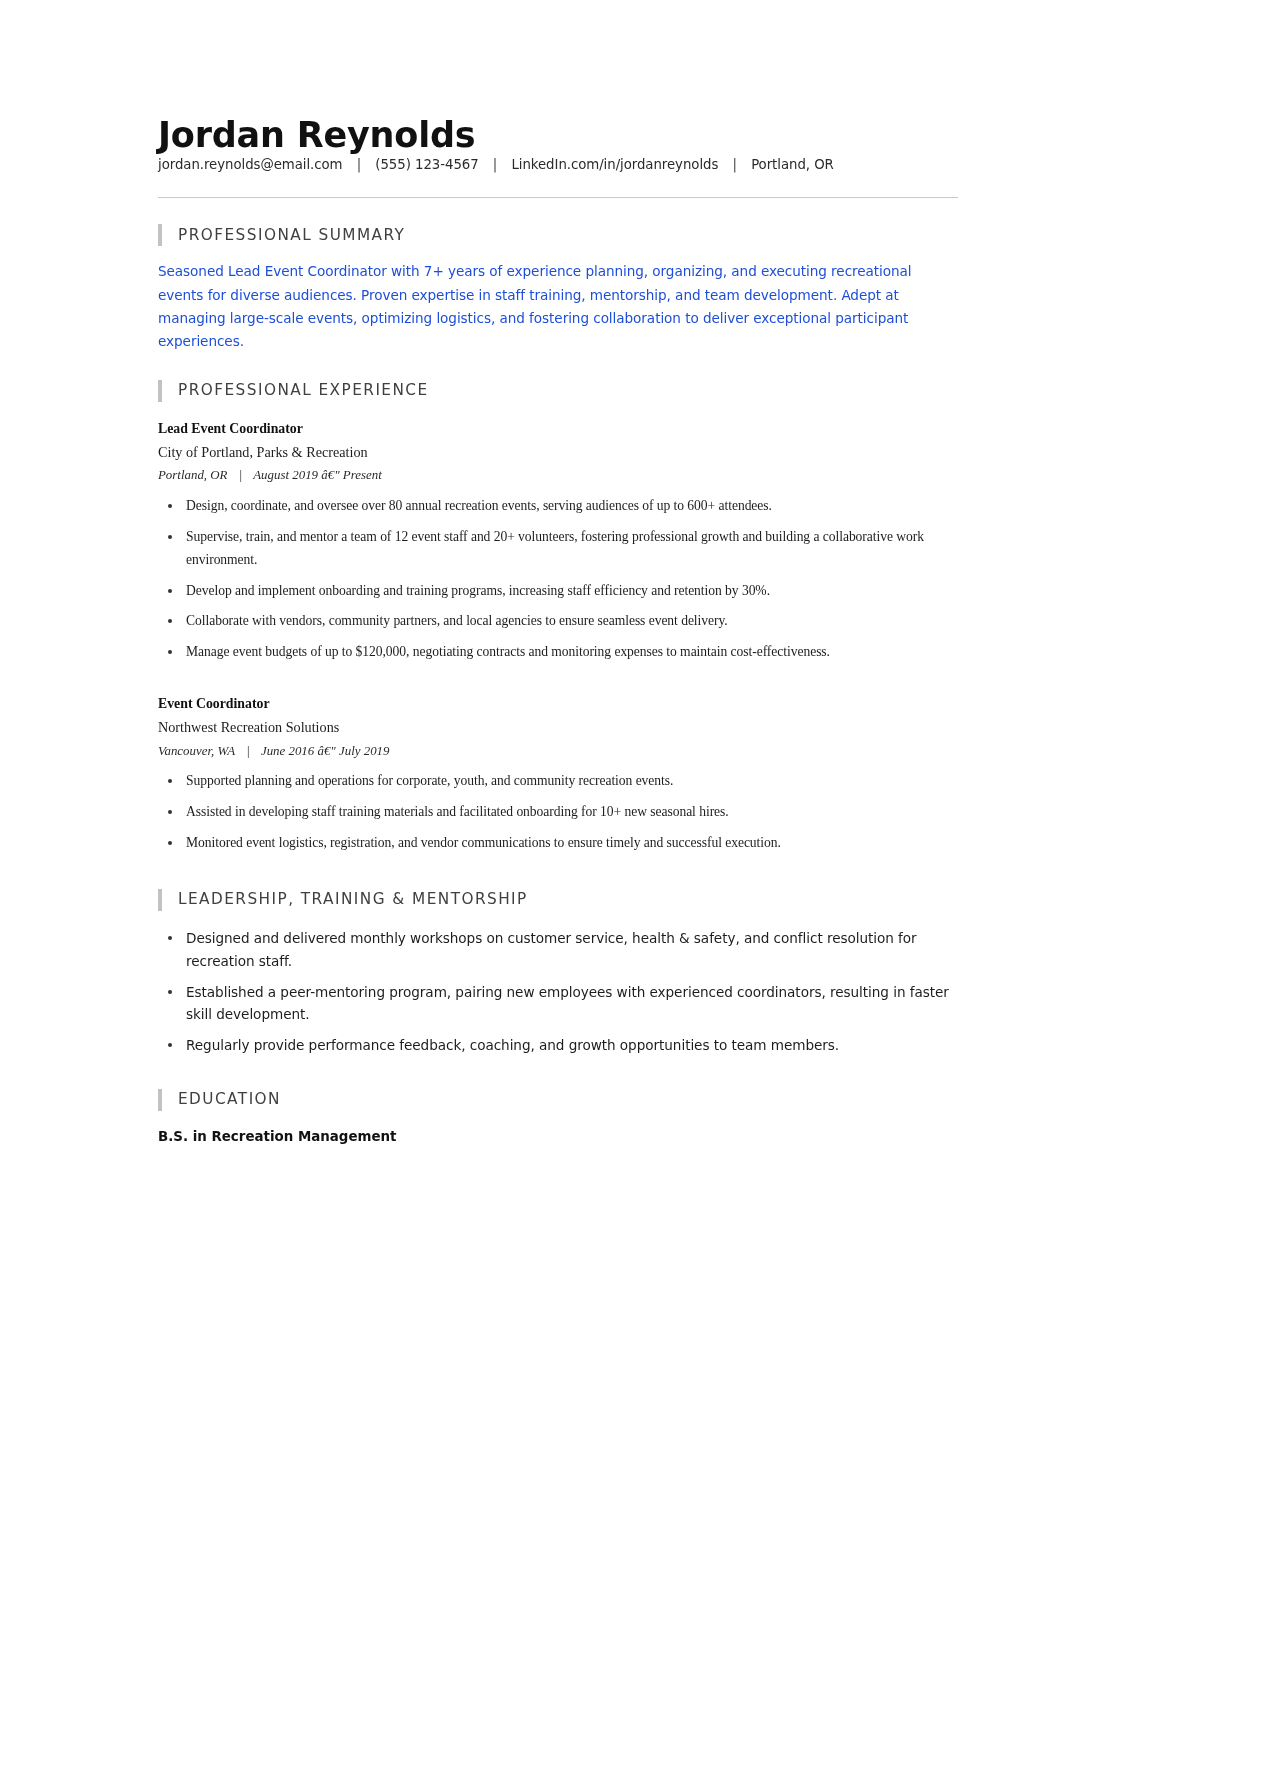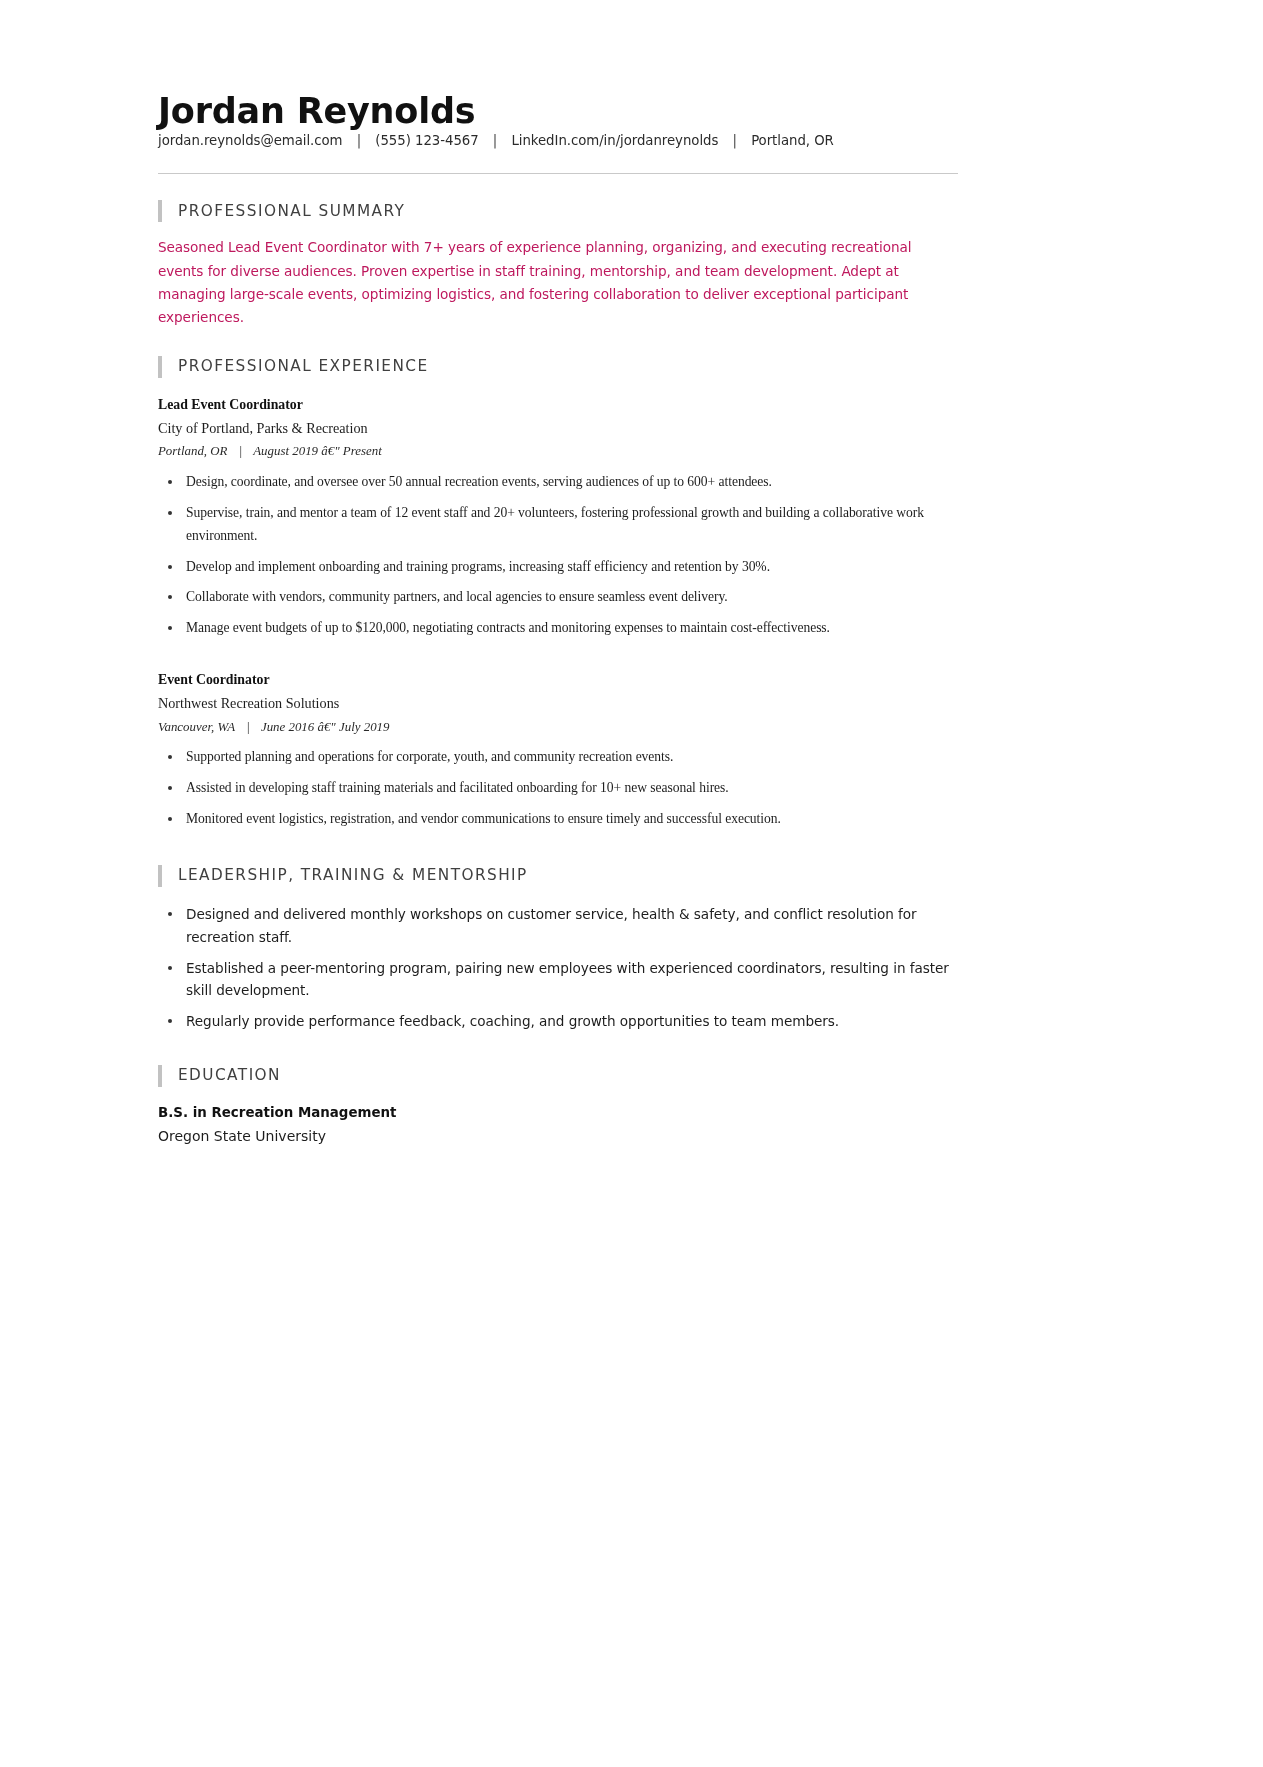--- a/index.html
+++ b/index.html
@@ -29,21 +29,21 @@
   }
 
   
   .name {
     font-family: "DejaVu Sans", sans-serif;
     font-size: 35px;
     font-weight: bold;
     letter-spacing: -0.2px;
     color: #111111;
     margin: 0;
-    padding-top: 92px;
+    padding-top: 116px;
     line-height: 1.12;
   }
   .contact {
     font-size: 13.3px;
     color: #2b2b2b;
     margin-top: 2px;
     letter-spacing: -0.05px;
     white-space: nowrap;
   }
   .contact .sep {
@@ -79,21 +79,21 @@
     letter-spacing: 1.45px;
     color: #404040;
     margin-left: 16px;
     line-height: 1;
     white-space: nowrap;
   }
 
   .body-text {
     font-size: 13.6px;
     line-height: 1.72;
-    color: #be185d;
+    color: #1d4ed8;
     margin-top: 14px;
     letter-spacing: -0.07px;
   }
 
   
   .job {
     margin-top: 17px;
     font-family: Liberation Serif, serif;
   }
   .job + .job {
@@ -235,21 +235,21 @@
 
       <div class="job">
         <div class="job-title">Lead Event Coordinator</div>
         <div class="job-org">City of Portland, Parks &amp; Recreation</div>
         <div class="job-meta">
           <span>Portland, OR</span>
           <span class="msep">|</span>
           <span>August 2019 â€" Present</span>
         </div>
         <ul class="bullets">
-          <li><span class="dot"></span><span>Design, coordinate, and oversee over 50 annual recreation events, serving audiences of up to 600+ attendees.</span></li>
+          <li><span class="dot"></span><span>Design, coordinate, and oversee over 80 annual recreation events, serving audiences of up to 600+ attendees.</span></li>
           <li><span class="dot"></span><span>Supervise, train, and mentor a team of 12 event staff and 20+ volunteers, fostering professional growth and building a collaborative work environment.</span></li>
           <li><span class="dot"></span><span>Develop and implement onboarding and training programs, increasing staff efficiency and retention by 30%.</span></li>
           <li><span class="dot"></span><span>Collaborate with vendors, community partners, and local agencies to ensure seamless event delivery.</span></li>
           <li><span class="dot"></span><span>Manage event budgets of up to $120,000, negotiating contracts and monitoring expenses to maintain cost-effectiveness.</span></li>
         </ul>
       </div>
 
       <div class="job">
         <div class="job-title">Event Coordinator</div>
         <div class="job-org">Northwest Recreation Solutions</div>

